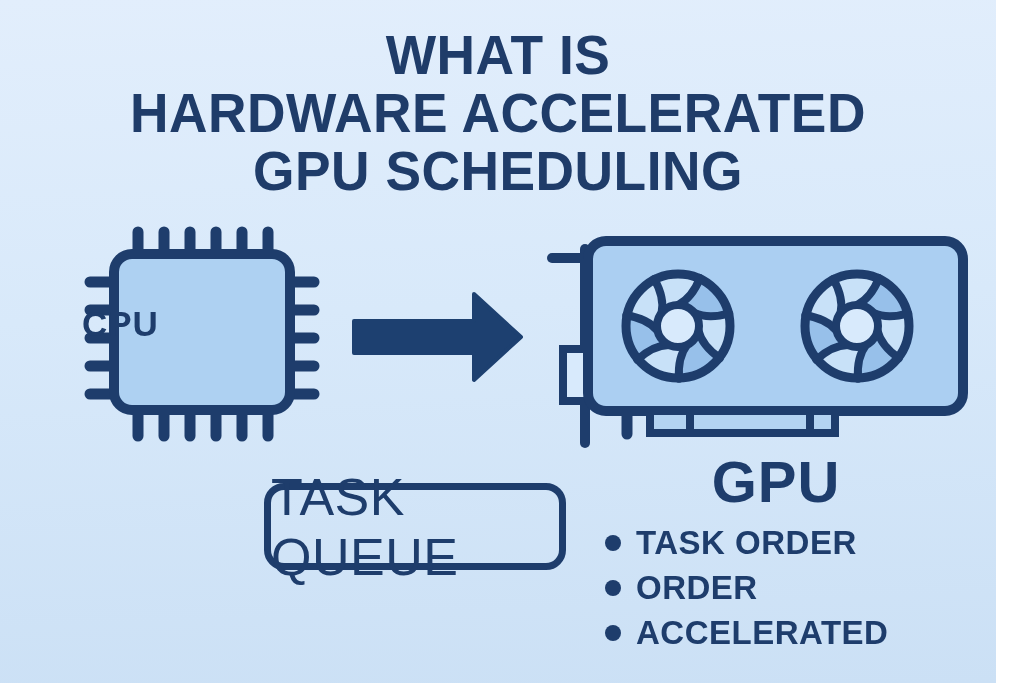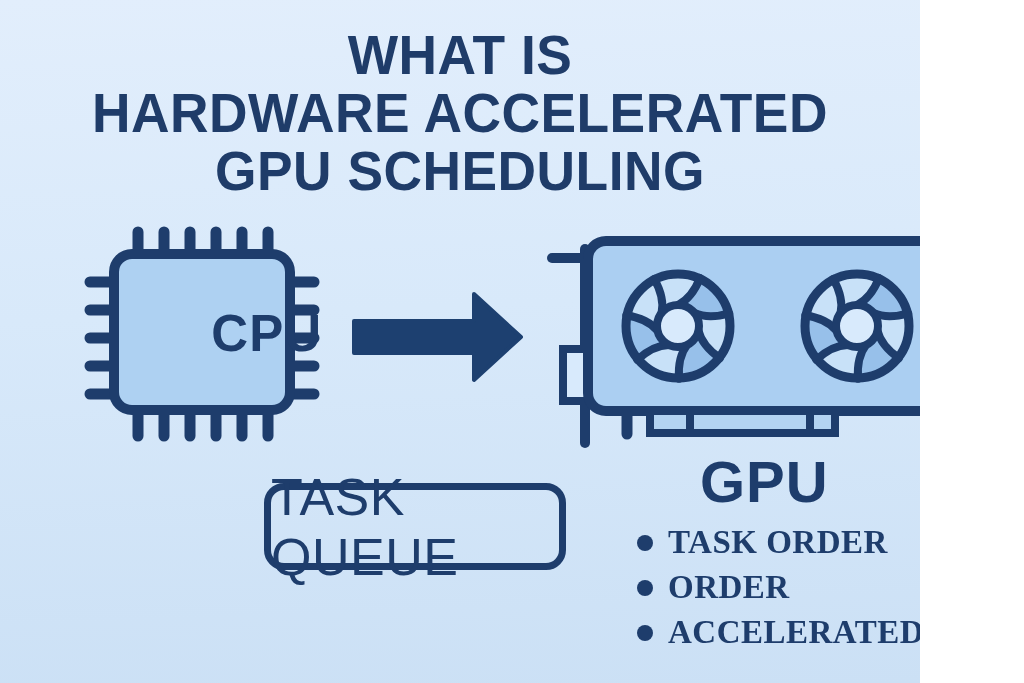--- a/index.html
+++ b/index.html
@@ -1,20 +1,20 @@
 <!DOCTYPE html>
 <html><head>
 <meta charset="utf-8">
 <style>
   html, body { margin: 0; padding: 0; }
   body { font-family: "Liberation Sans", sans-serif; }
 
   .stage {
     position: relative;
-    width: 920px;
+    width: 996px;
     height: 683px;
     overflow: hidden;
     background: linear-gradient(178deg, #e2eefc 0%, #d8e9fa 45%, #cbe0f5 100%);
     color: #1e3d6c;
   }
 
   
   .title {
     position: absolute;
     top: 26px;
@@ -29,47 +29,48 @@
     transform: scaleX(0.97);
   }
 
   
   .cpu-wrap { position: absolute; left: 82px; top: 224px; width: 240px; height: 220px; }
   .cpu-wrap svg { display: block; width: 240px; height: 220px; }
   .cpu-label {
     position: absolute;
     left: 0; right: 0;
     top: 80px;
-    text-align: right;
-    font-size: 51px;
+    text-align: left;
+    font-size: 35px;
     font-weight: 700;
     letter-spacing: 1px;
     color: #1e3d6c;
   }
 
   
   .arrow-wrap { position: absolute; left: 352px; top: 291px; width: 172px; height: 92px; }
   .arrow-wrap svg { display: block; width: 172px; height: 92px; }
 
   
   .gpu-wrap { position: absolute; left: 538px; top: 231px; width: 440px; height: 235px; }
   .gpu-wrap svg { display: block; width: 440px; height: 235px; }
 
   
   .gpu-label {
     position: absolute;
     left: 700px;
     top: 448px;
     width: 152px;
+    text-align: center;
     font-size: 58px;
     font-weight: 700;
     letter-spacing: 1px;
     color: #1e3d6c;
   }
-  .gpu-bullets { position: absolute; left: 637px; top: 520px; font-family: Liberation Serif, serif; }
+  .gpu-bullets { position: absolute; left: 605px; top: 520px; }
   .bullet-row { display: flex; align-items: center; height: 45px; }
   .bullet-dot {
     width: 16px; height: 16px;
     border-radius: 50%;
     background: #1e3d6c;
     margin-right: 15px;
     flex: 0 0 auto;
   }
   .bullet-text {
     font-size: 33px;

